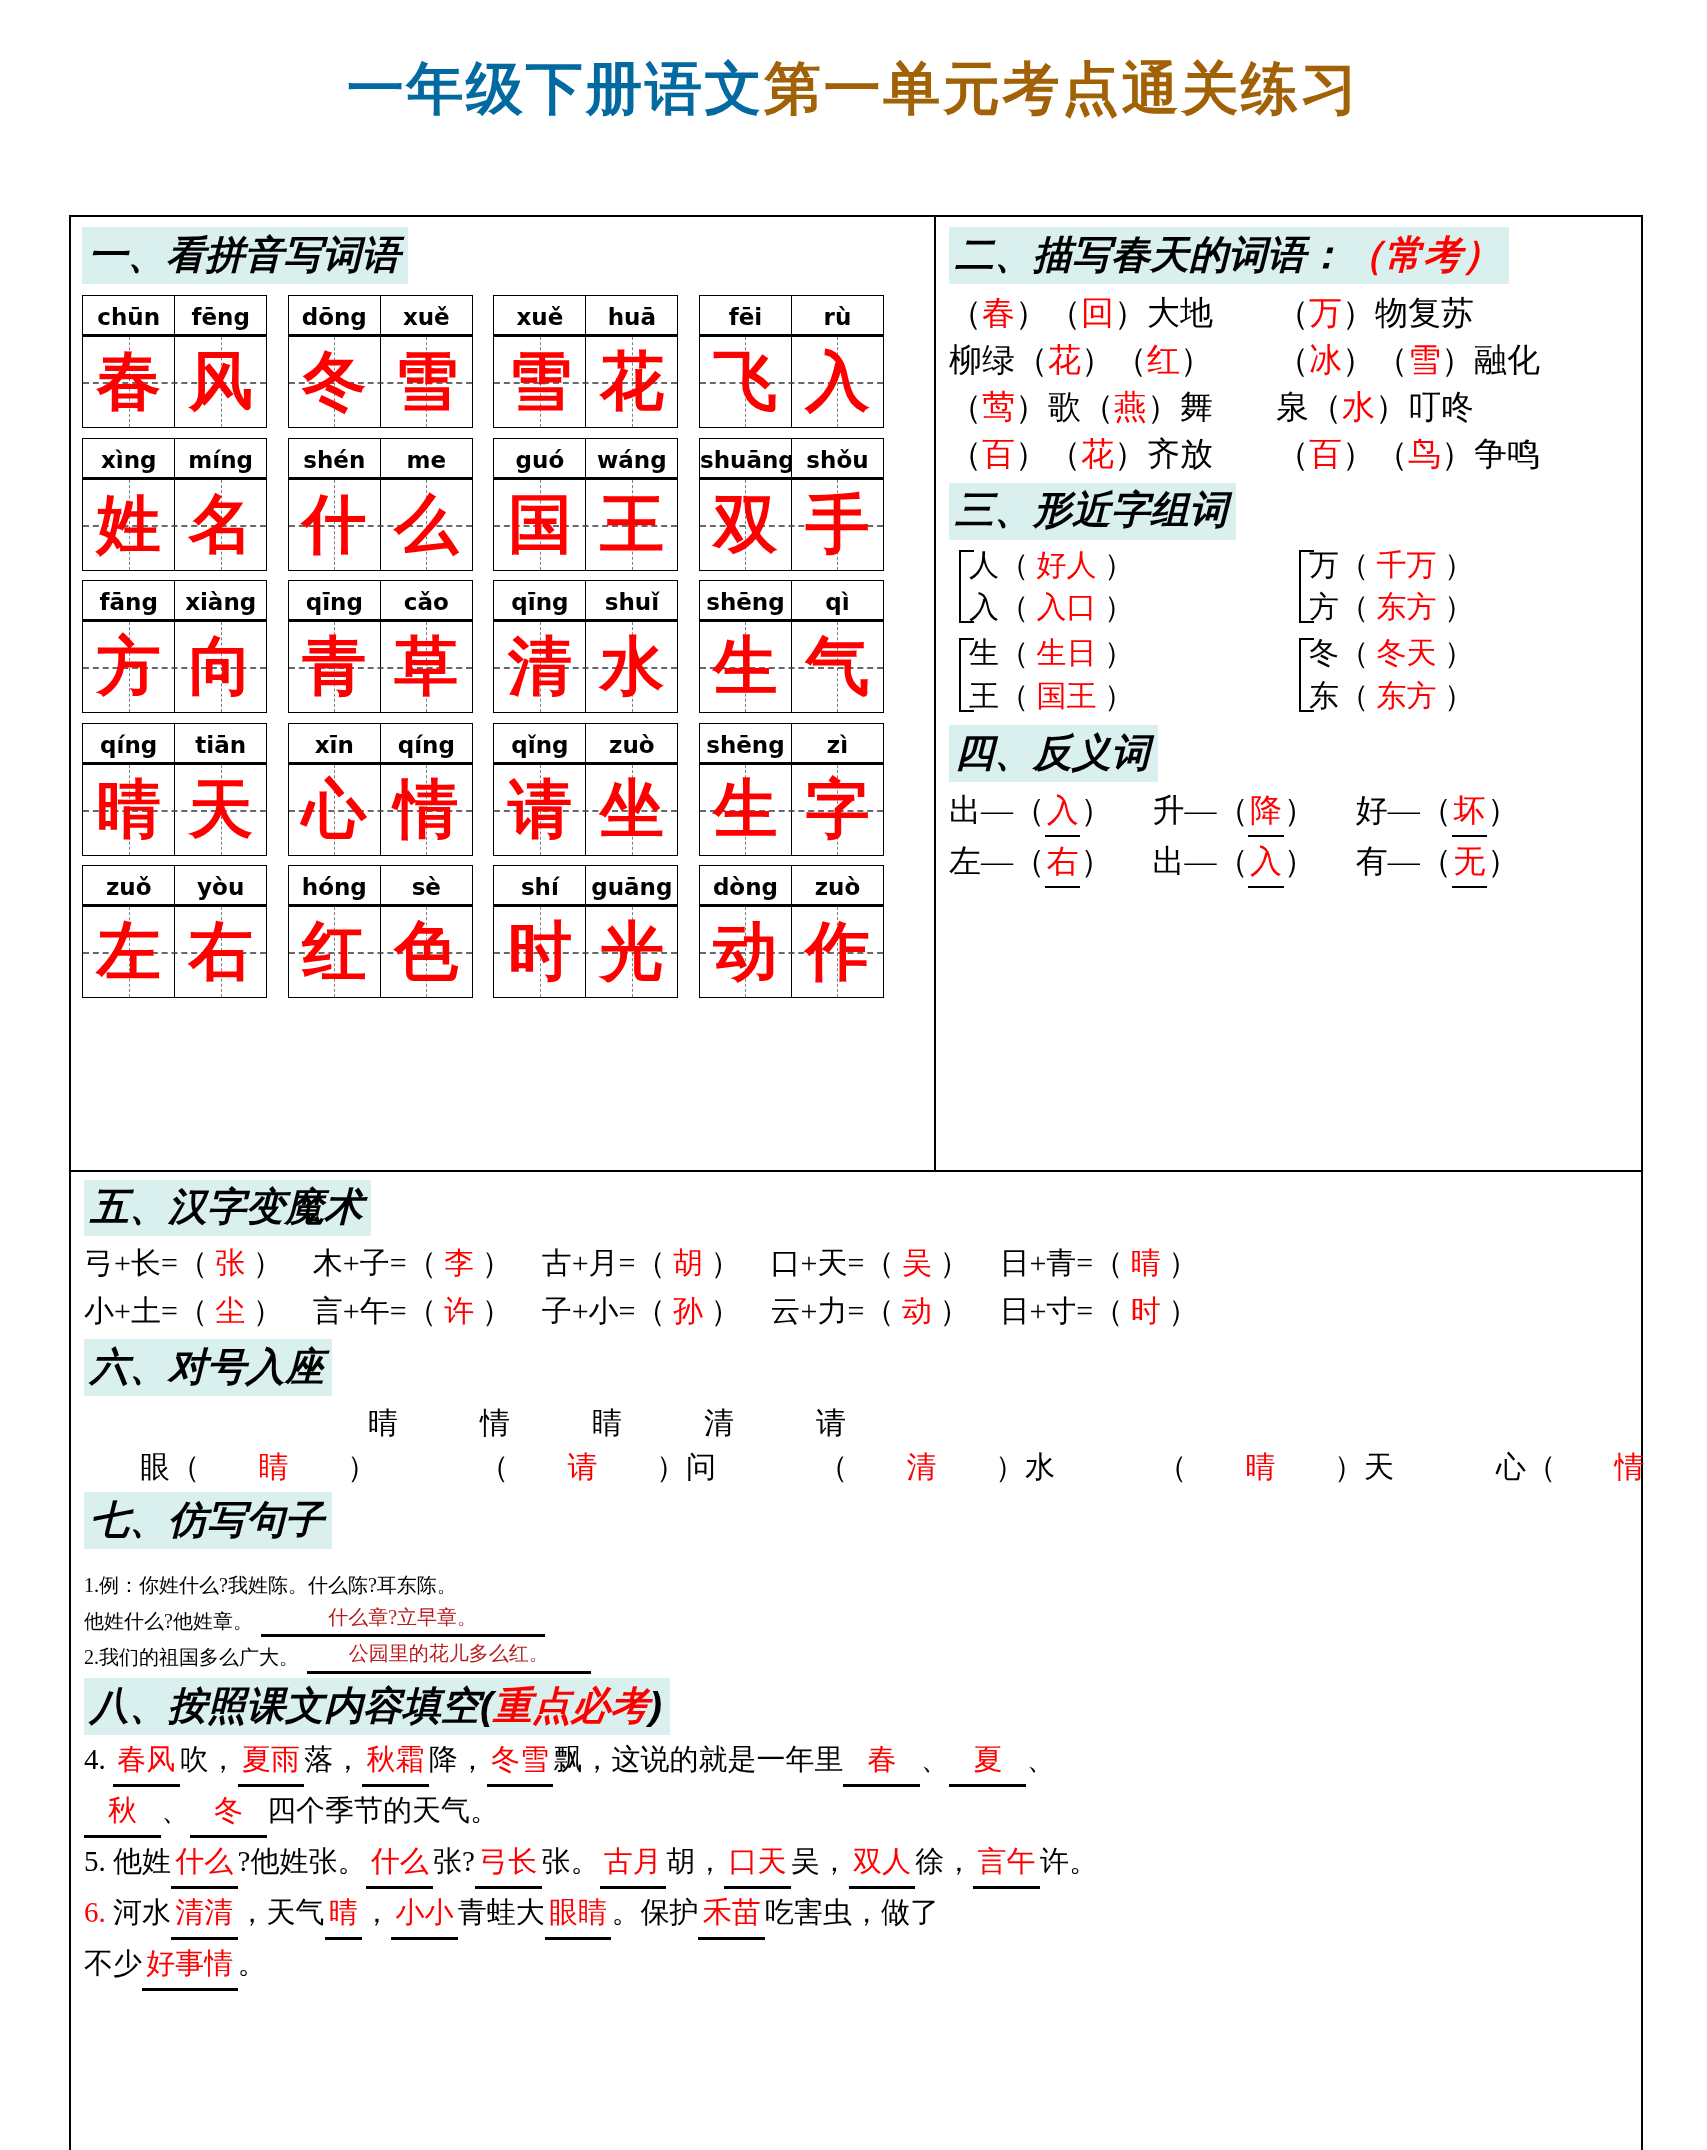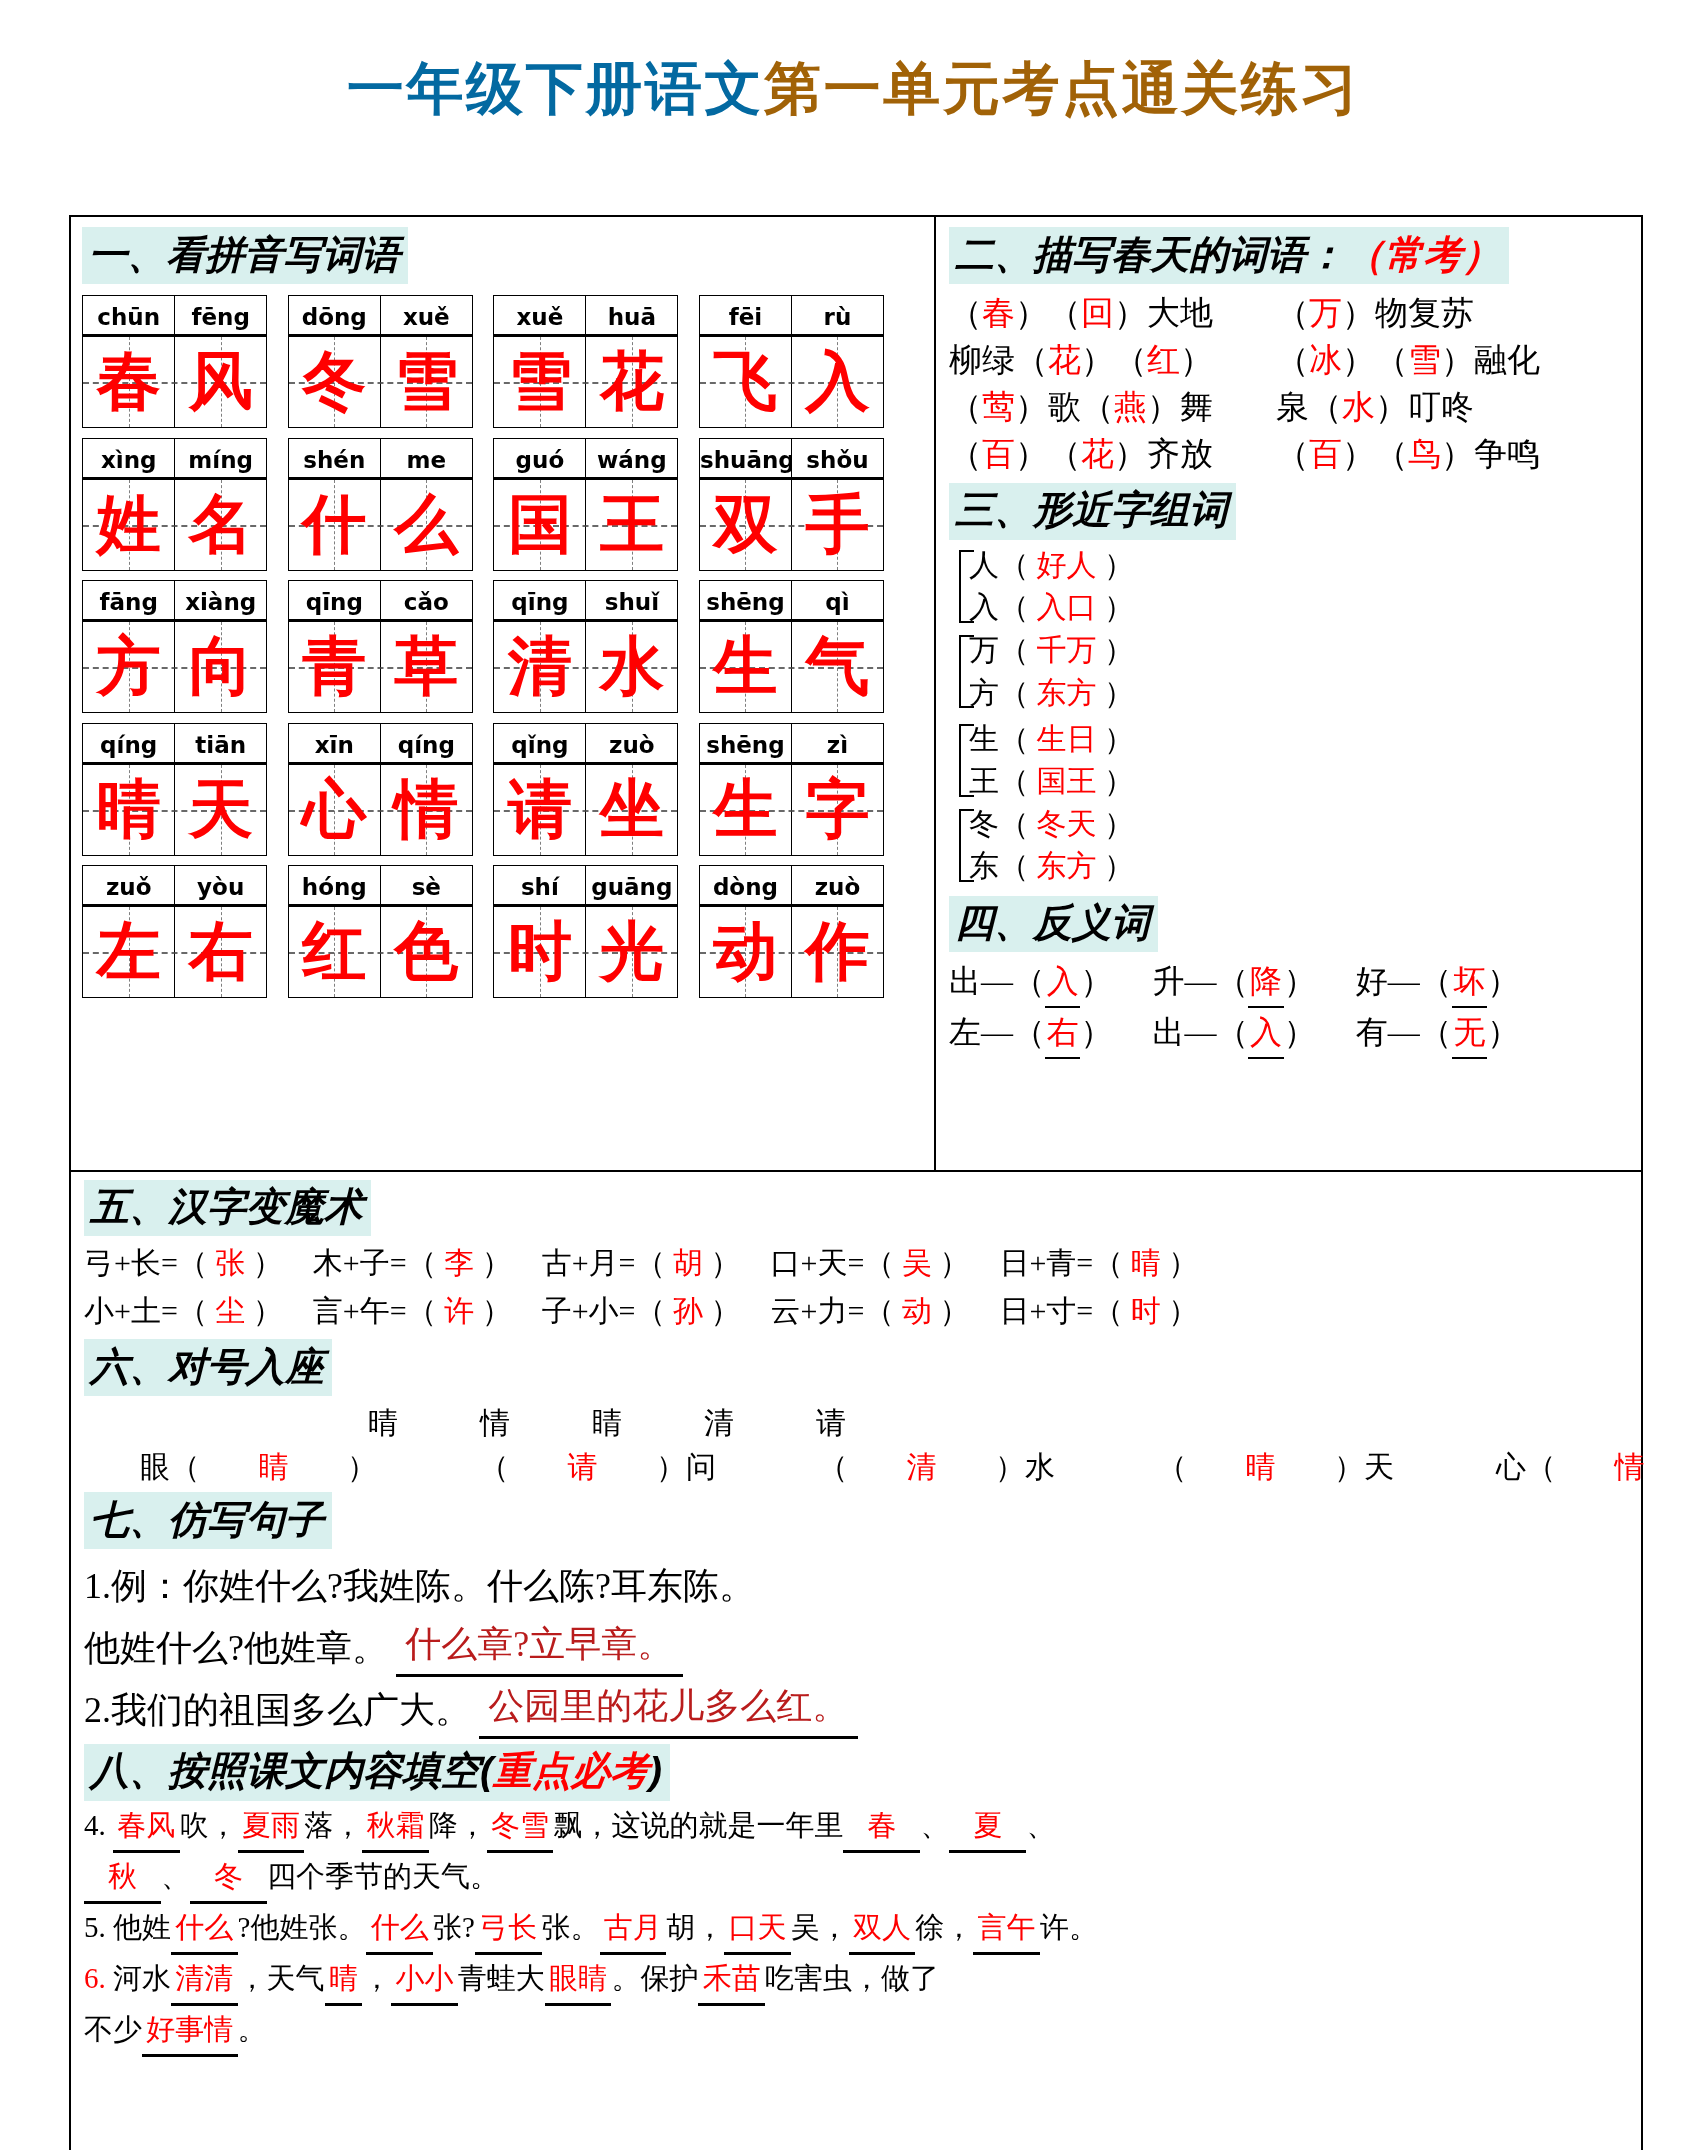--- a/index.html
+++ b/index.html
@@ -96,21 +96,21 @@
 
   
   .spring-list { margin-top: 6px; font-size: 33px; line-height: 1.42; }
   .spring-row { display:flex; }
   .spring-row > div { width: 327px; white-space:nowrap; }
   .spring-row > div:last-child { width:auto; }
   .red { color:#ff0000; }
   .blk { color:#000; }
 
   .xjz { margin-top: 4.3px; }
-  .xjz-block { display:flex; margin-bottom: 3.4px; flex-direction: column; }
+  .xjz-block { display:flex; margin-bottom: 3.4px; }
   .xjz-group {
     position:relative;
     width: 340px;
     padding-left: 20px;
     font-size: 30px; line-height:1.42;
   }
   .xjz-group::before{
     content:""; position:absolute; left:10.3px; top:6px; bottom:6px;
     width:13px; border:2.2px solid #000; border-right:none;
   }
@@ -125,21 +125,21 @@
   .lower { padding: 7.7px 14.6px 0 13px; }
   .magic { font-size: 30px; line-height:1.6; margin-top: 2.6px; white-space:nowrap; }
   .magic-row { display:flex; }
   .magic-item { margin-right: 30px; }
 
   .seat-chars { font-size:30px; margin-top:6.9px; padding-left: 284px; white-space:nowrap; }
   .seat-chars span { margin-right: 82px; }
   .seat-ans { font-size:30px; margin-top:2.6px; padding-left: 56px; white-space:nowrap; }
   .seat-ans span { margin-right: 51px; }
 
-  .sent { font-size:36px; line-height:1.62; margin-top:8px; }
+  .sent { font-size:20px; line-height:1.62; margin-top:20px; }
   .sent-line { white-space:nowrap; display:flex; align-items:flex-end; }
   .ans-blank {
     border-bottom: 3px solid #000;
     color:#b91c1c;
     min-width: 284px;
     text-align:center;
     margin-left: 7.7px;
     padding: 0 9.5px 0.9px 9.5px;
     display:inline-block;
   }

